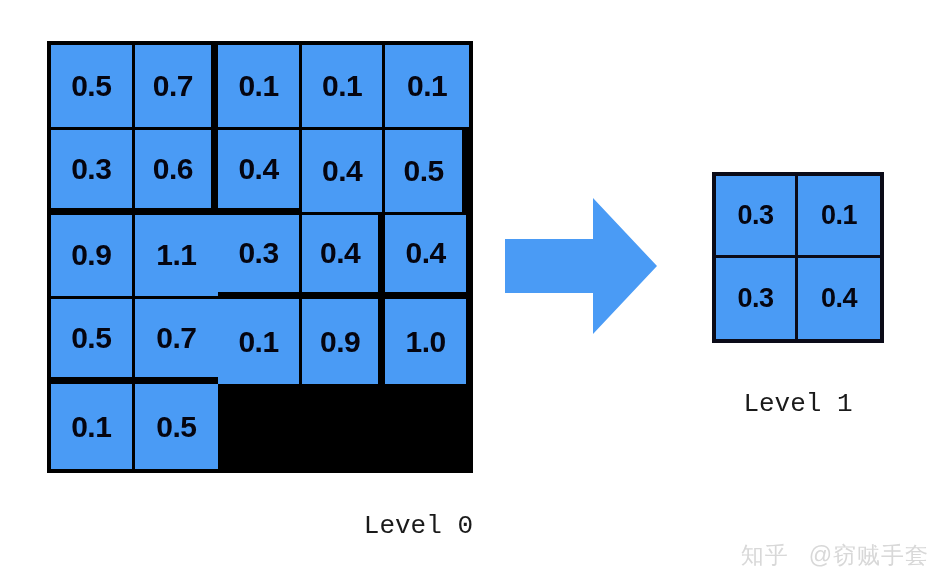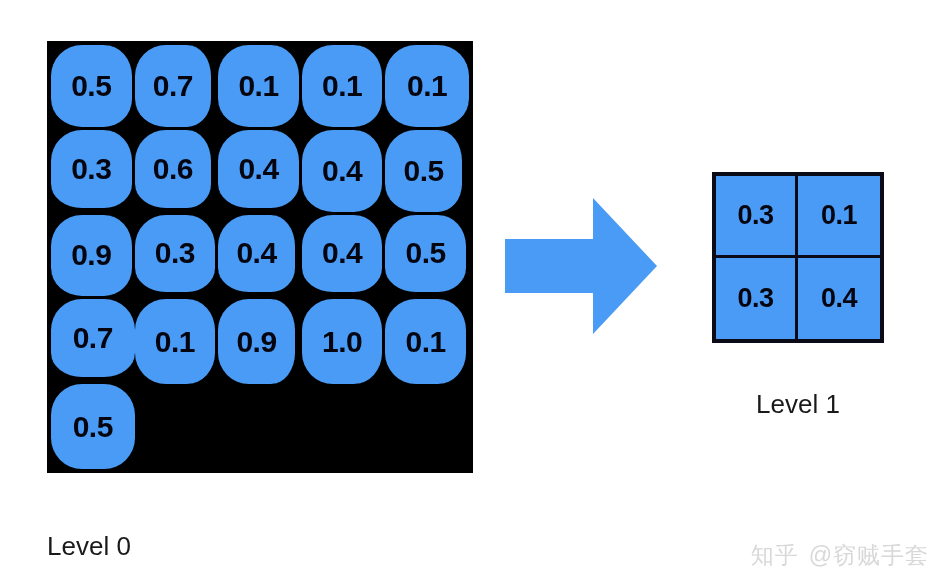--- a/index.html
+++ b/index.html
@@ -37,21 +37,20 @@
     color: #050510;
     display: flex;
     align-items: center;
     justify-content: center;
     font-size: 30px;
     font-weight: bold;
     letter-spacing: -0.5px;
     box-sizing: border-box;
     border-right: 3px solid #000000;
     border-bottom: 3px solid #000000;
-    border-radius: 31px;
   }
   
   .cell.c5 { border-right: none; }
   .cell.r5 { border-bottom: none; }
 
   
   .cell.thick-right  { border-right-width: 7px; }
   .cell.thick-bottom { border-bottom-width: 7px; }
 
   
@@ -93,65 +92,67 @@
   .cell-s.sc2 { border-right: none; }
   .cell-s.sr2 { border-bottom: none; }
 
   
   .caption {
     position: absolute;
     font-size: 26px;
     color: #1a1a1a;
     font-weight: normal;
     white-space: nowrap;
+    font-family: Liberation Mono, monospace;
   }
   #level0-caption {
     left: 47px;
-    top: 531px;
+    top: 511px;
     width: 426px;
-    text-align: left;
+    text-align: right;
   }
   #level1-caption {
     left: 712px;
     top: 389px;
     width: 172px;
     text-align: center;
   }
 
   
   #watermark {
     position: absolute;
     right: 18px;
     bottom: 14px;
     font-size: 23px;
     color: #d8d8d8;
     white-space: nowrap;
     letter-spacing: 1px;
   }
-  #watermark .wm-logo { margin-right: 10px; }
+  #watermark .wm-logo { margin-right: 20px; }
 </style>
 </head>
 <body>
 
 <div id="canvas">
 
   <div id="level0-grid">
     <div class="cell r1 c1">0.5</div>
     <div class="cell r1 c2 thick-right">0.7</div>
     <div class="cell r1 c3">0.1</div>
     <div class="cell r1 c4">0.1</div>
     <div class="cell r1 c5">0.1</div>
 
     <div class="cell r2 c1 thick-bottom">0.3</div>
     <div class="cell r2 c2 thick-right thick-bottom">0.6</div>
     <div class="cell r2 c4 thick-bottom">0.4</div>
 
     <div class="cell r3 c1">0.4</div>
     <div class="cell r3 c2 thick-right">0.5</div>
     <div class="cell r3 c4">0.9</div>
+    <div class="cell r3 c5">1.1</div>
 
     <div class="cell r4 c1 thick-bottom">0.3</div>
     <div class="cell r4 c2 thick-right thick-bottom">0.4</div>
     <div class="cell r4 c3 thick-bottom">0.4</div>
     <div class="cell r4 c4 thick-bottom">0.5</div>
     <div class="cell r4 c5 thick-bottom">0.7</div>
 
     <div class="cell r5 c1">0.1</div>
     <div class="cell r5 c2 thick-right">0.9</div>
     <div class="cell r5 c3">1.0</div>

